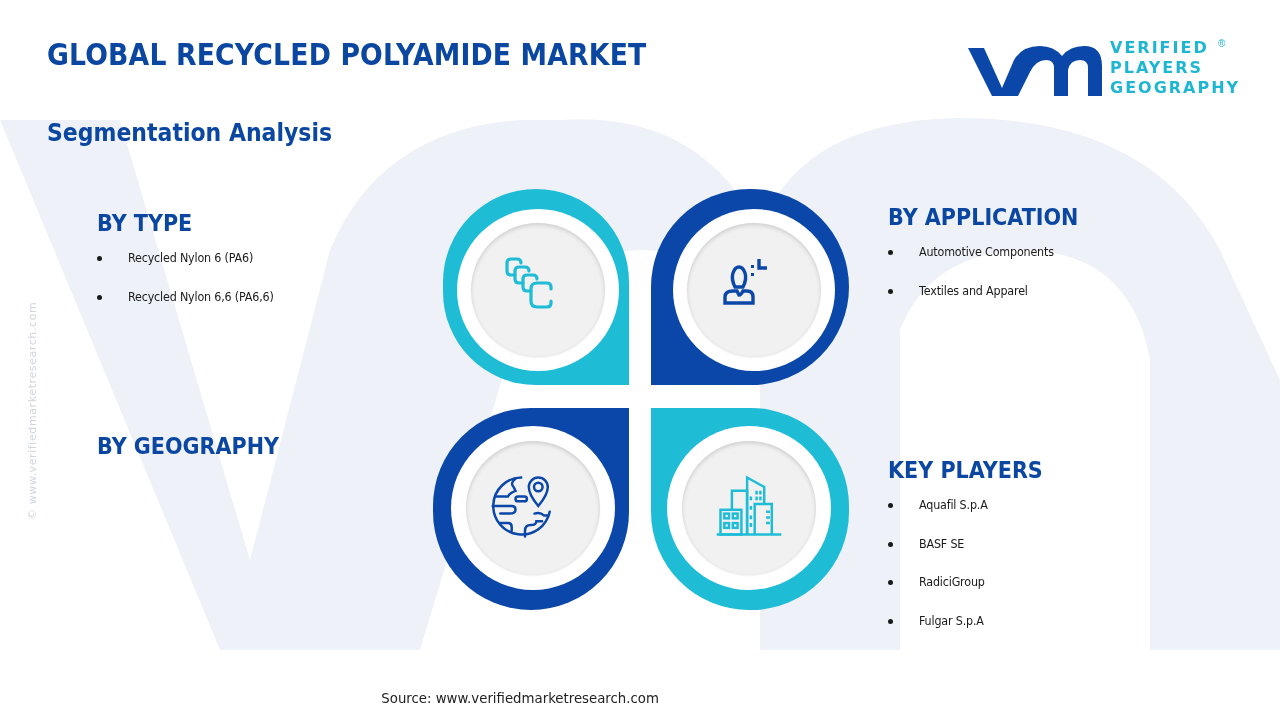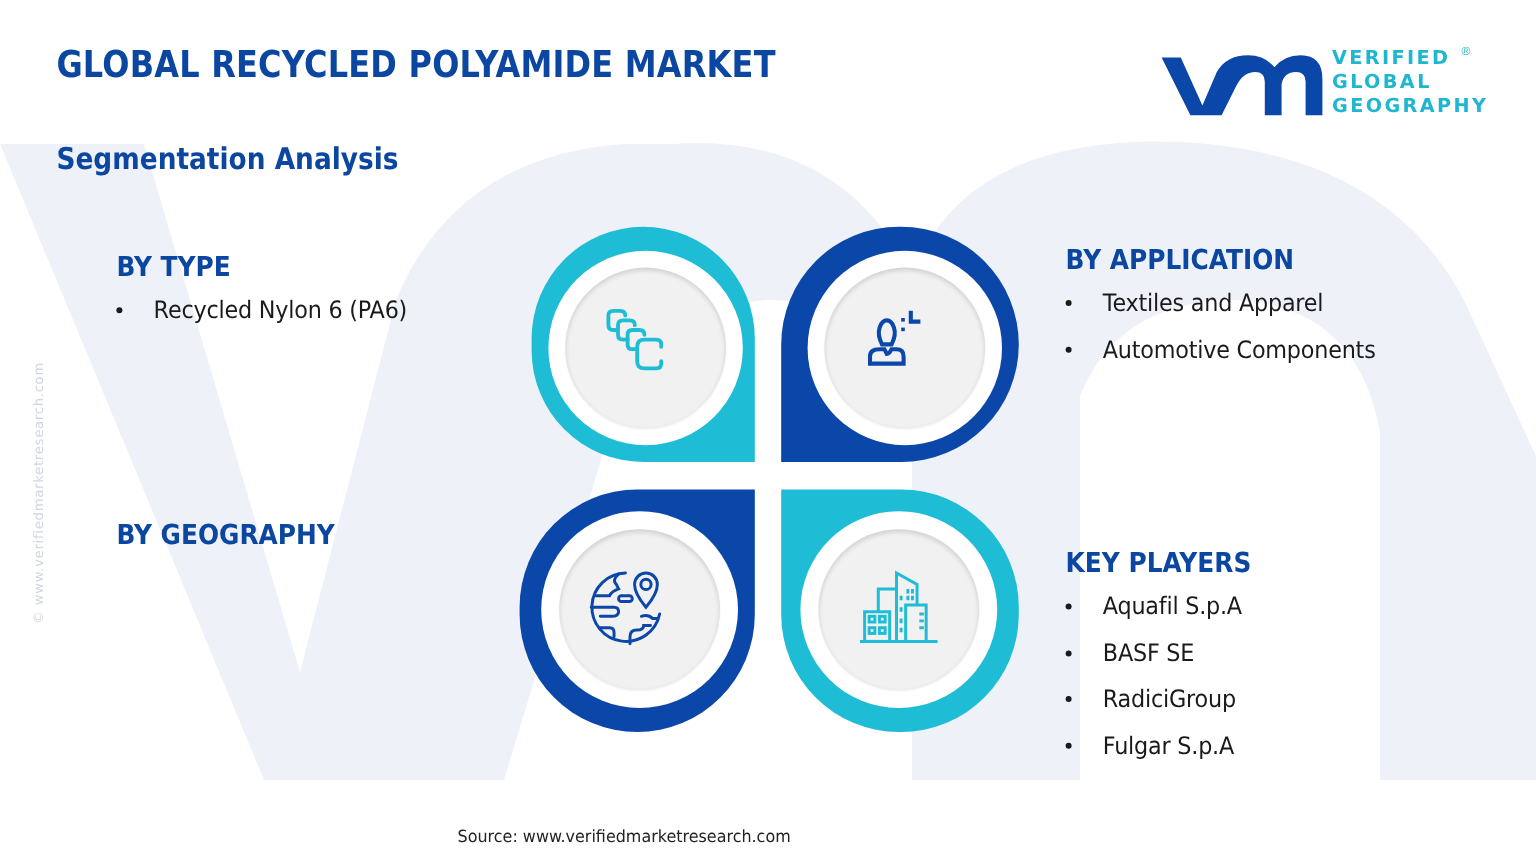--- a/index.html
+++ b/index.html
@@ -33,21 +33,21 @@
     .segment { position: absolute; z-index: 2; }
     .seg-head {
       font-size: 23px; font-weight: bold; color: #0b47a1;
       font-family: "DejaVu Sans", sans-serif; white-space: nowrap;
       transform: scaleX(0.9); transform-origin: left center;
       margin-bottom: 10px;
     }
     .seg-list { list-style: none; }
     .seg-item {
       position: relative; padding-left: 31px;
-      font-size: 20px; color: #1a1a1a; height: 38.5px; line-height: 24px; white-space: nowrap;
+      font-size: 12px; color: #1a1a1a; height: 38.5px; line-height: 24px; white-space: nowrap;
       font-family: "DejaVu Sans", sans-serif; letter-spacing: -0.2px;
     }
     .seg-item .txt { display: inline-block; transform: scaleX(0.93); transform-origin: left center; }
     .seg-item::before {
       content: ""; position: absolute; left: 0; top: 10px; width: 5px; height: 5px; border-radius: 50%; background: #1a1a1a;
     }
 
     .petal { position: absolute; width: 186px; height: 196px; z-index: 2; }
     .petal .ring {
       position: absolute; left: 18px; top: 18px; width: 156px; height: 156px; border-radius: 50%;
@@ -96,37 +96,38 @@
 </svg>
 
 <div class="title">GLOBAL RECYCLED POLYAMIDE MARKET</div>
 <div class="subtitle">Segmentation Analysis</div>
 
 <svg class="logo" viewBox="0 0 270 70" xmlns="http://www.w3.org/2000/svg">
   <path d="M6 12 L22 12 L40 52 L52 24 Q60 10 78 10 Q92 10 100 20 Q108 10 122 10 Q140 10 140 30 L140 60 L126 60 L126 32 Q126 24 118 24 Q108 24 106 34 L106 60 L92 60 L92 32 Q92 24 84 24 Q74 24 68 36 L56 60 L30 60 Z" fill="#0b47a8"></path>
 </svg>
 <div class="logo-text">
   <div>VERIFIED</div>
-  <div>GLOBAL</div>
+  <div>PLAYERS</div>
   <div>GEOGRAPHY</div>
 </div>
 <div class="reg">®</div>
 
 <div class="segment" style="left:97px; top:210px;">
   <div class="seg-head">BY TYPE</div>
   <ul class="seg-list">
     <li class="seg-item"><span class="txt">Recycled Nylon 6 (PA6)</span></li>
+    <li class="seg-item"><span class="txt">Recycled Nylon 6,6 (PA6,6)</span></li>
   </ul>
 </div>
 
 <div class="segment" style="left:888px; top:204px;">
   <div class="seg-head">BY APPLICATION</div>
   <ul class="seg-list">
+    <li class="seg-item"><span class="txt">Automotive Components</span></li>
     <li class="seg-item"><span class="txt">Textiles and Apparel</span></li>
-    <li class="seg-item"><span class="txt">Automotive Components</span></li>
   </ul>
 </div>
 
 <div class="segment" style="left:97px; top:433px;">
   <div class="seg-head">BY GEOGRAPHY</div>
 </div>
 
 <div class="segment" style="left:888px; top:457px;">
   <div class="seg-head">KEY PLAYERS</div>
   <ul class="seg-list">

